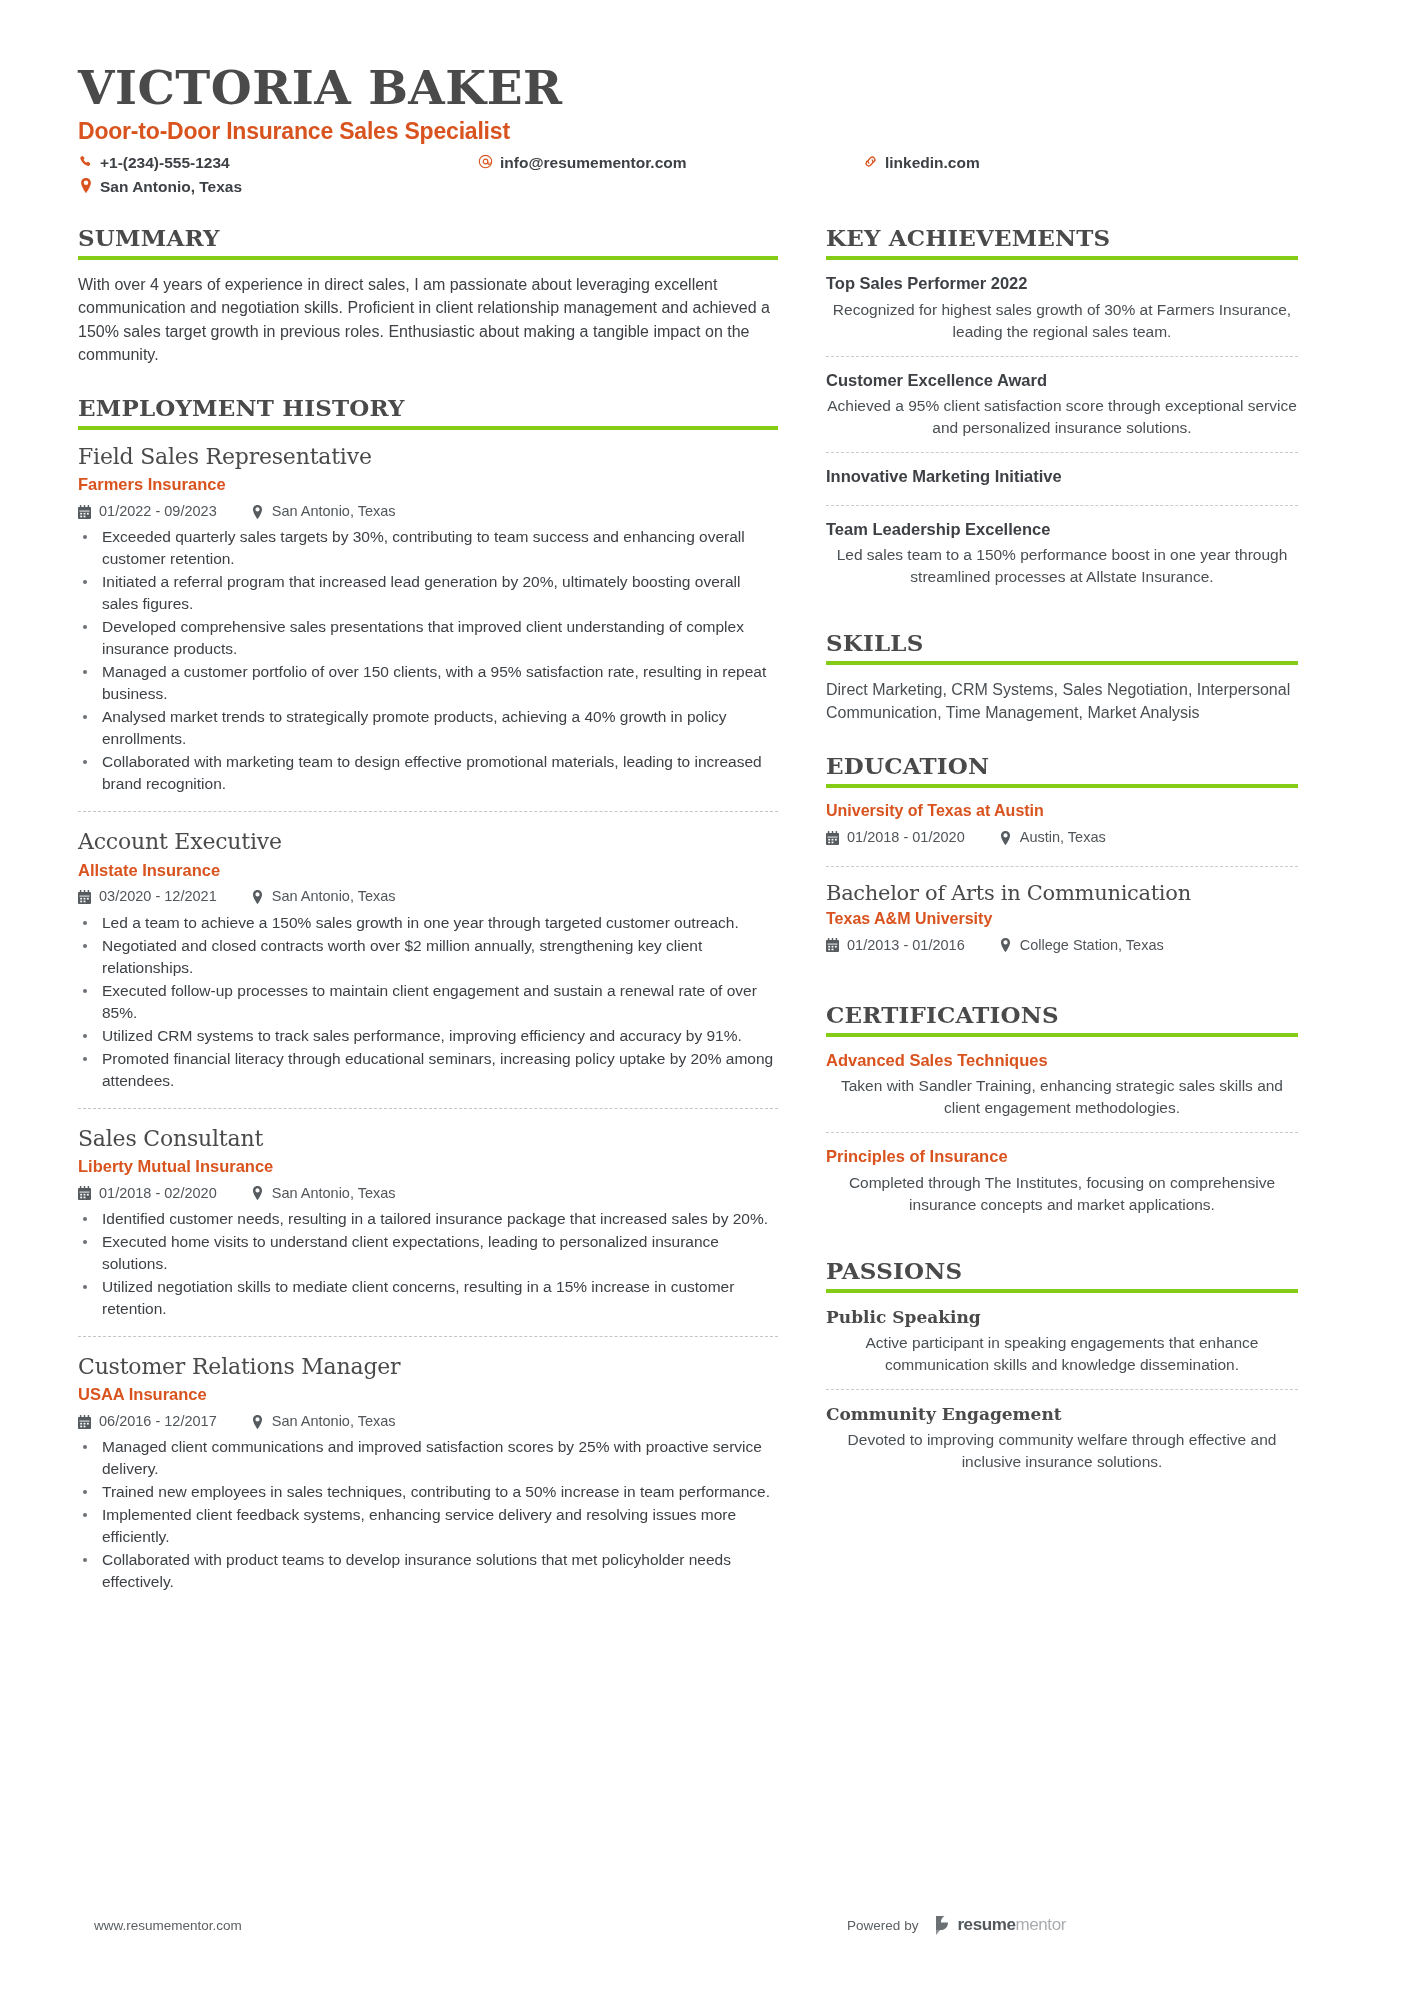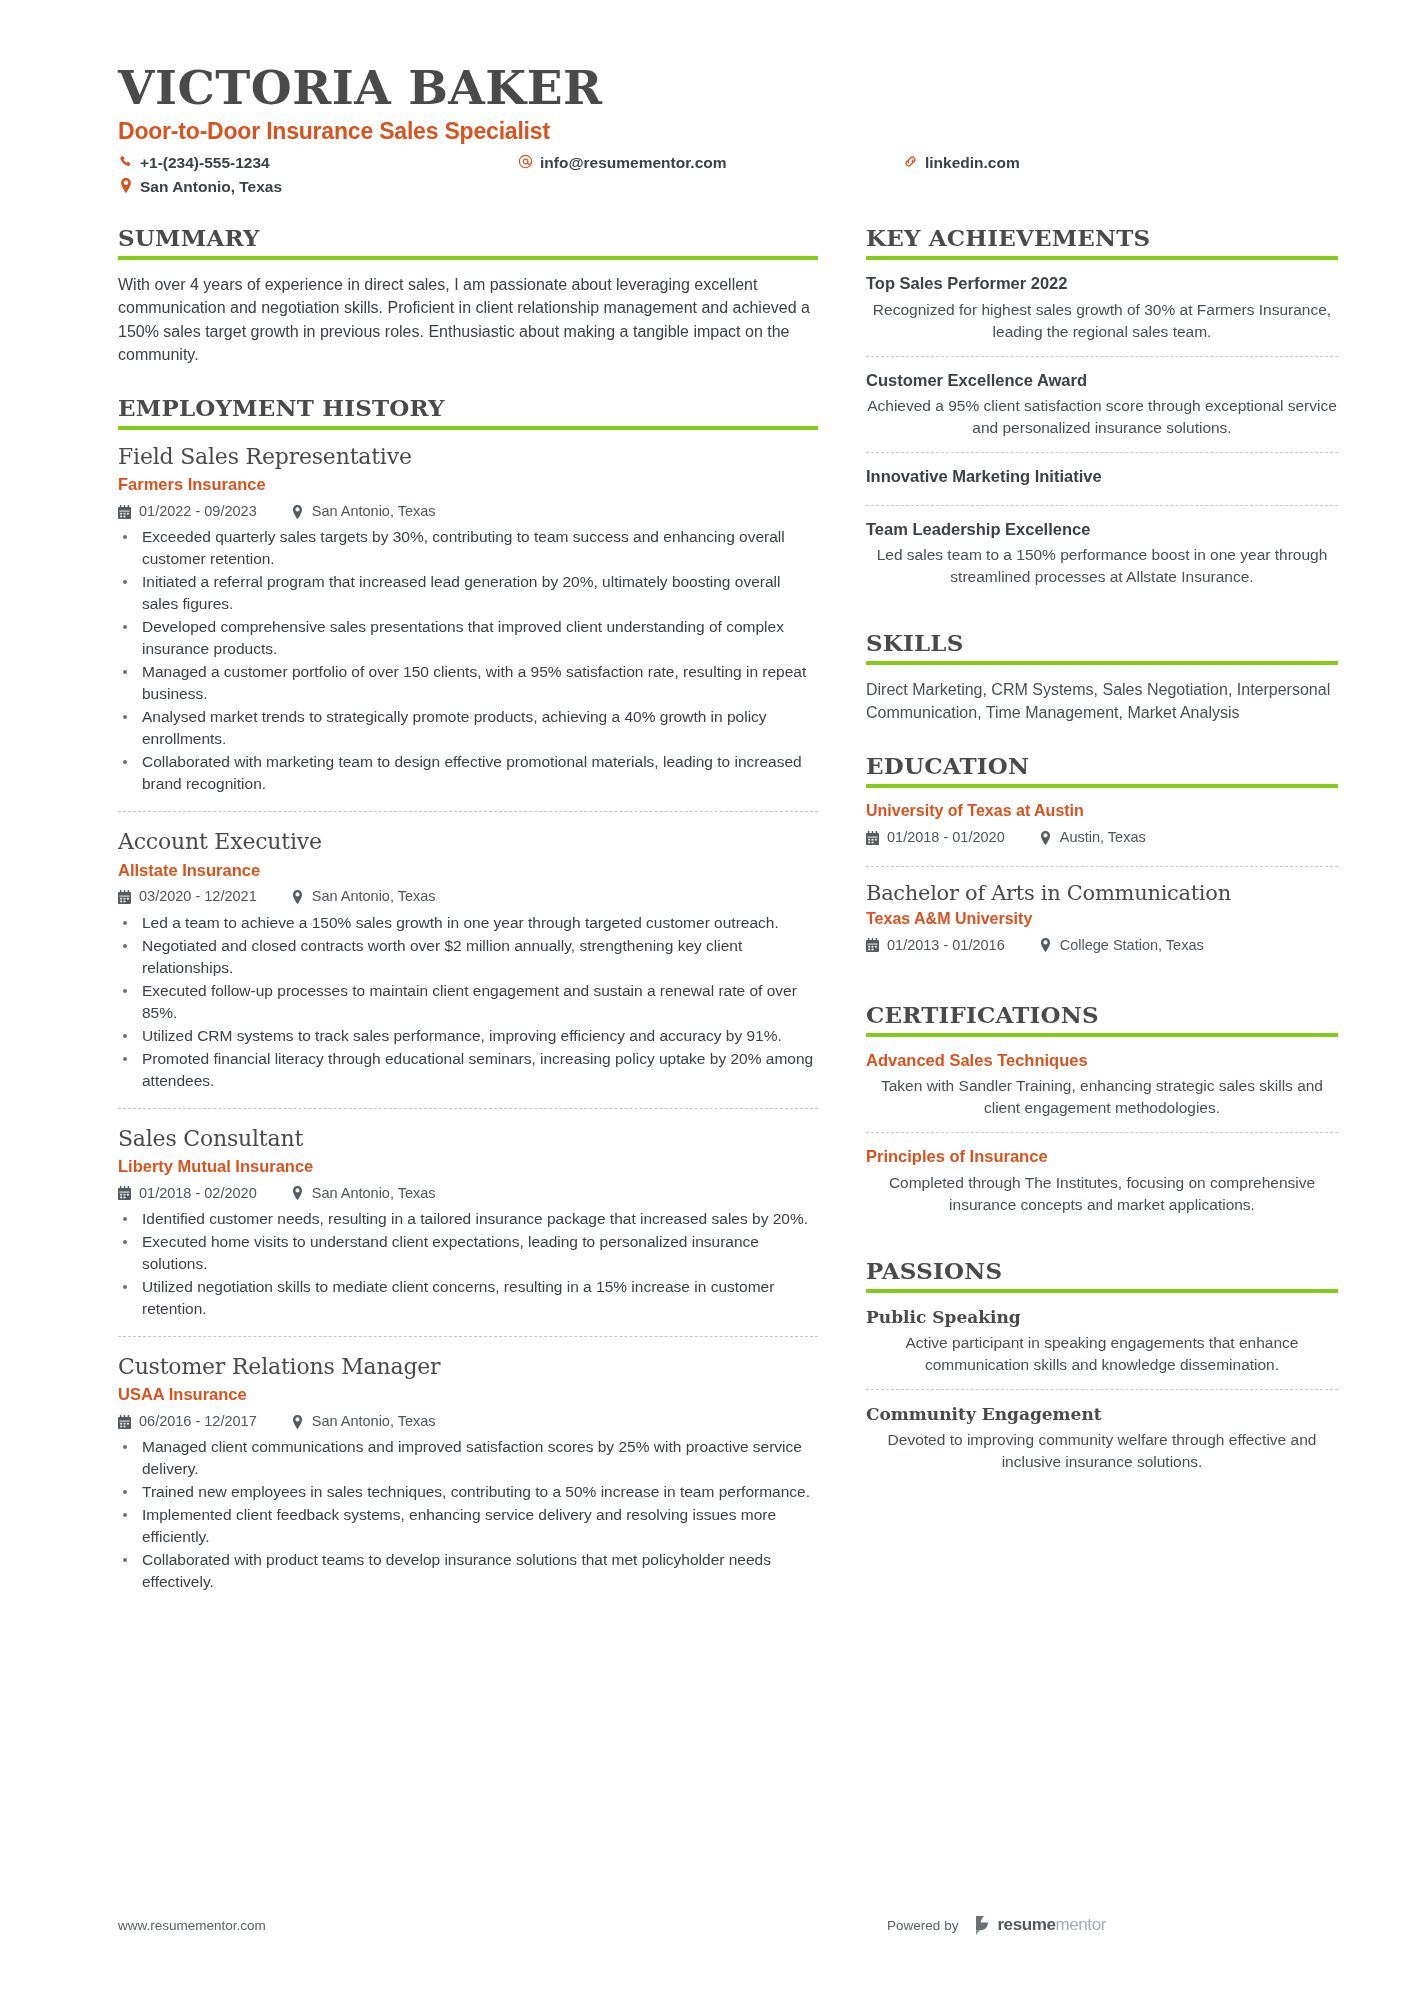--- a/index.html
+++ b/index.html
@@ -14,21 +14,20 @@
     color: #3d4145;
     -webkit-font-smoothing: antialiased;
   }
 
   .page {
     position: relative;
     width: 1144px;
     min-height: 1995px;
     padding: 62px 78px 0 78px;
     background: #fff;
-    margin-left: 40px;
   }
 
   
   .header { margin-bottom: 26px; }
 
   .full-name {
     font-family: "DejaVu Serif", serif;
     font-weight: 700;
     font-size: 47px;
     letter-spacing: 0.5px;
@@ -238,21 +237,21 @@
     font-size: 17px;
     font-weight: 700;
     color: #4a4a4a;
     line-height: 1.3;
     margin-bottom: 4px;
   }
 
   
   .footer {
     position: absolute;
-    left: 78px;
+    left: 94px;
     right: 78px;
     bottom: 60px;
     display: flex;
     align-items: center;
     justify-content: space-between;
   }
   .footer-url {
     font-size: 13.5px;
     color: #5b6064;
   }

